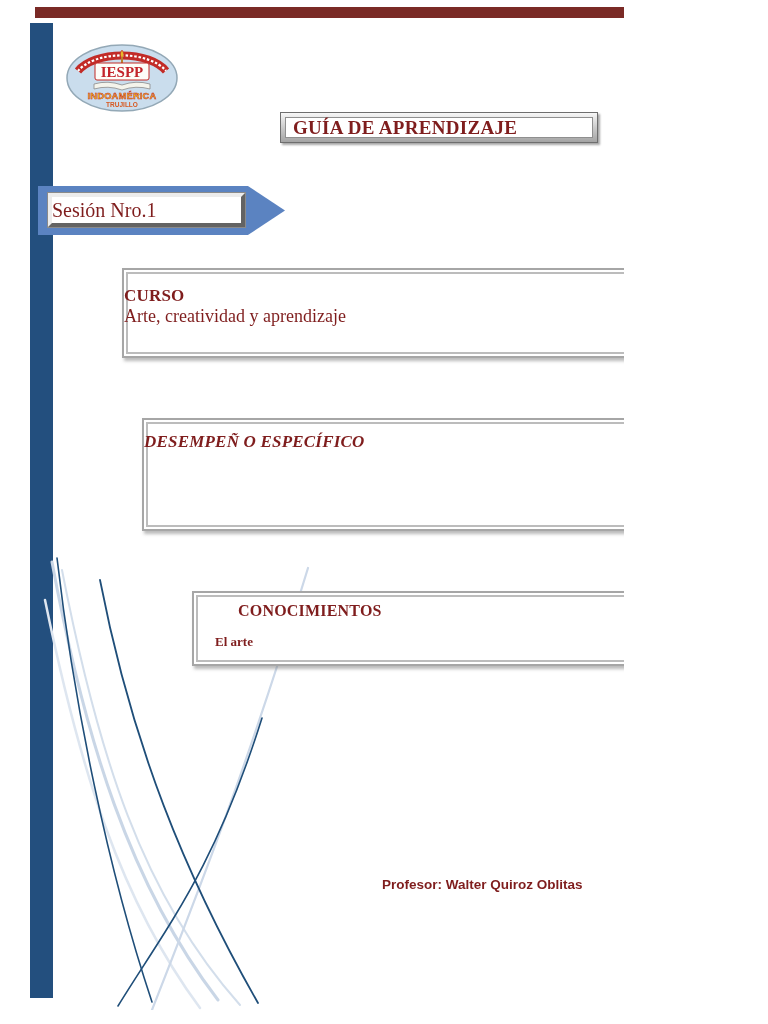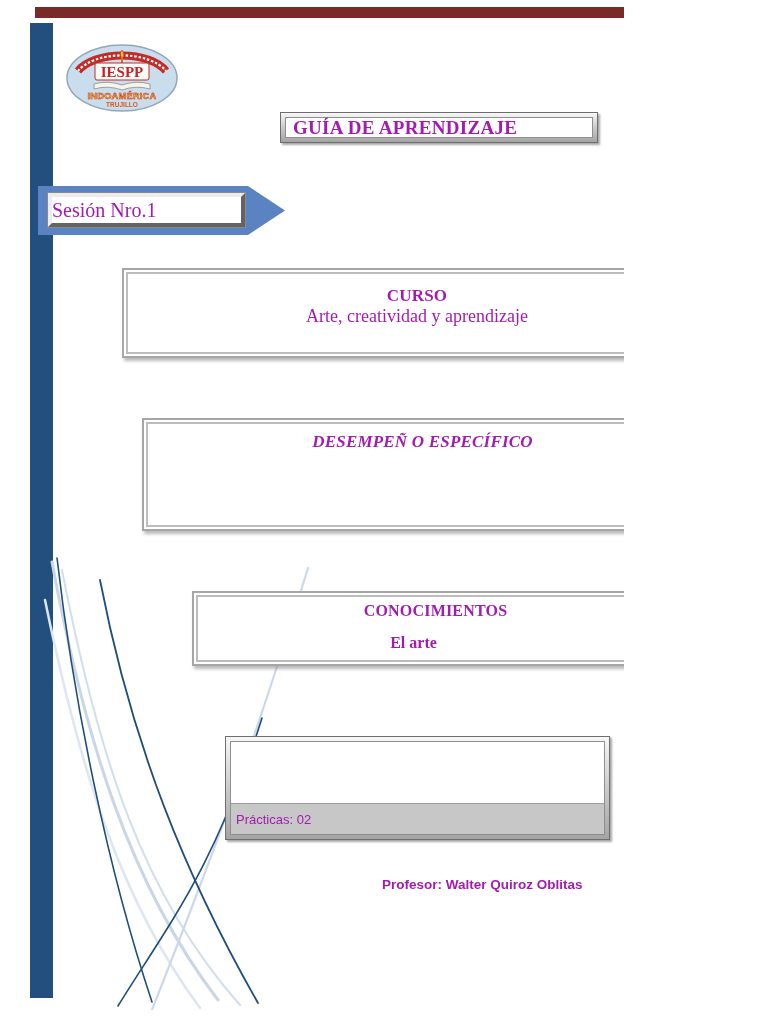--- a/index.html
+++ b/index.html
@@ -1,17 +1,17 @@
 <!DOCTYPE html>
 <html><head>
 <meta charset="utf-8">
 <style>
   html,body{margin:0;padding:0;background:#ffffff;}
   .page{position:relative;width:624px;height:1024px;background:#ffffff;overflow:hidden;
-        font-family:"Liberation Serif",serif;color:#a21caf;}
+        font-family:"Liberation Serif",serif;color:#7f1d1d;}
 
   
   .top-bar{position:absolute;left:35px;top:7px;width:703px;height:11px;background:#7a2a26;}
   .side-bar{position:absolute;left:30px;top:23px;width:23px;height:975px;background:#234f7e;}
 
   
   .curves{position:absolute;left:0;top:540px;width:400px;height:470px;pointer-events:none;}
 
   
   .logo{position:absolute;left:64px;top:41px;width:116px;height:72px;}
@@ -28,31 +28,31 @@
   
   .arrow{position:absolute;left:38px;top:186px;width:247px;height:49px;background:#5b83c1;
          clip-path:polygon(0 0,85% 0,100% 50%,85% 100%,0 100%);}
   .arrow-inner{position:absolute;left:10px;top:7px;width:197px;height:34px;background:#fff;
                box-sizing:border-box;border:4px solid;border-color:#ececec #636363 #636363 #ececec;
                outline:1px solid #8a8a8a;display:flex;align-items:center;
                font-size:20px;white-space:nowrap;}
 
   
   .rbox{position:absolute;box-sizing:border-box;background:#fff;border:2px solid #a6a6a6;
-        border-radius:0;text-align:center;
+        border-radius:0;
         box-shadow:inset 0 0 0 2px #ffffff,inset 0 0 0 4px #bcbcbc,2px 3px 3px rgba(120,120,120,.5);}
   .rbox h3{margin:0;font-size:17px;font-weight:bold;letter-spacing:.2px;}
   .box-curso{left:122px;top:268px;width:590px;height:90px;}
   .box-curso h3{padding-top:16px;}
   .box-curso .content{font-size:18px;}
   .box-desempeno{left:142px;top:418px;width:561px;height:113px;font-style:italic;}
   .box-desempeno h3{padding-top:12px;}
   .box-conocimientos{left:192px;top:591px;width:443px;height:75px;}
   .box-conocimientos h3{padding-top:9px;font-size:16px;padding-left:44px;}
-  .box-conocimientos .content{margin-top:14px;font-size:16px;font-weight:bold;}
+  .box-conocimientos .content{margin-top:14px;font-size:13px;font-weight:bold;margin-left:21px;}
 
   
   .prac-frame{left:225px;top:736px;width:385px;height:104px;display:flex;}
   .prac-col{flex:1;display:flex;flex-direction:column;border:1px solid #8f8f8f;}
   .prac-white{flex:1;background:#ffffff;}
   .prac-band{height:30px;background:#c7c7c7;border-top:1px solid #9a9a9a;
              display:flex;align-items:center;padding-left:5px;
              font-family:"Liberation Sans",sans-serif;font-size:13px;}
 
   .professor{position:absolute;left:358px;top:877px;font-family:"Liberation Sans",sans-serif;
@@ -107,22 +107,16 @@
   <div class="rbox box-desempeno">
     <h3>DESEMPEÑ O ESPECÍFICO</h3>
     <div class="content"></div>
   </div>
 
   <div class="rbox box-conocimientos">
     <h3>CONOCIMIENTOS</h3>
     <div class="content">El arte</div>
   </div>
 
-  <div class="frame3d prac-frame">
-    <div class="prac-col">
-      <div class="prac-white"></div>
-      <div class="prac-band">Prácticas: 02</div>
-    </div>
-  </div>
 
   <div class="professor">Profesor: Walter Quiroz Oblitas</div>
 
 </div>
 
 </body></html>

